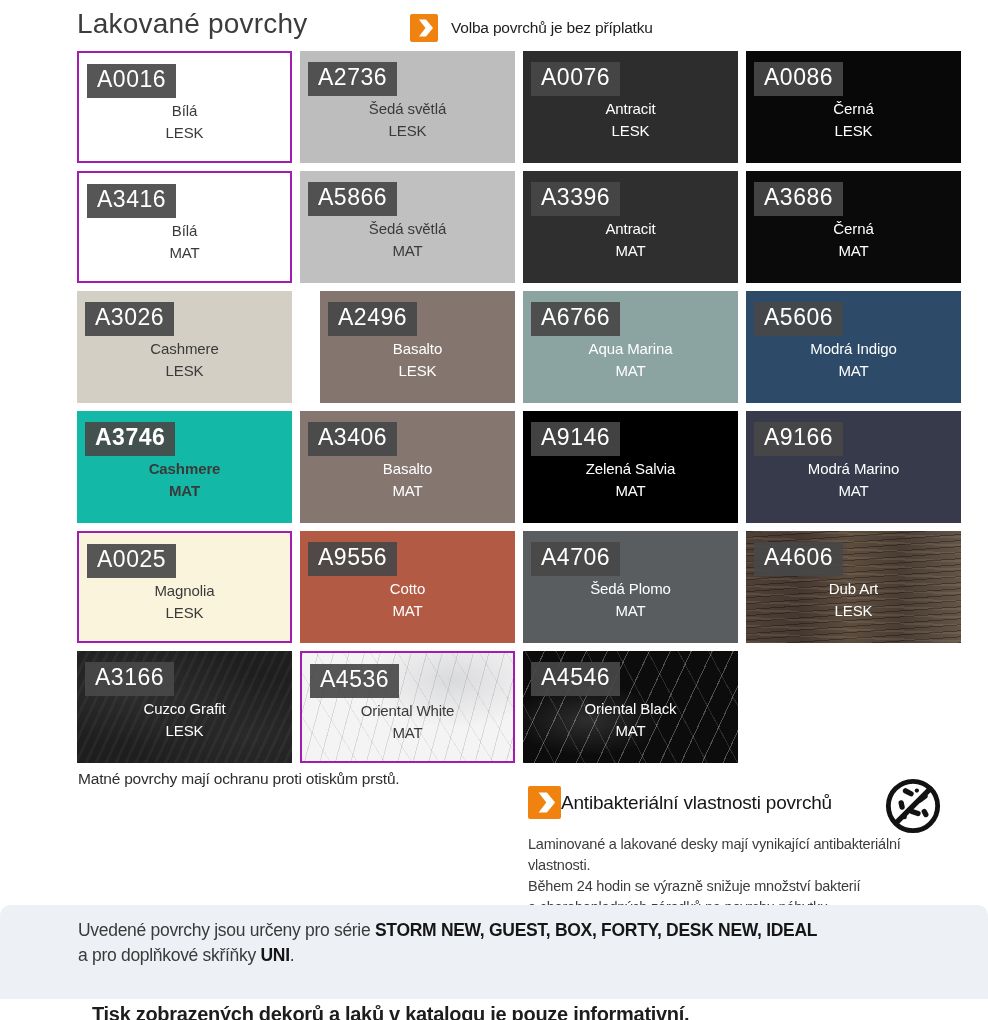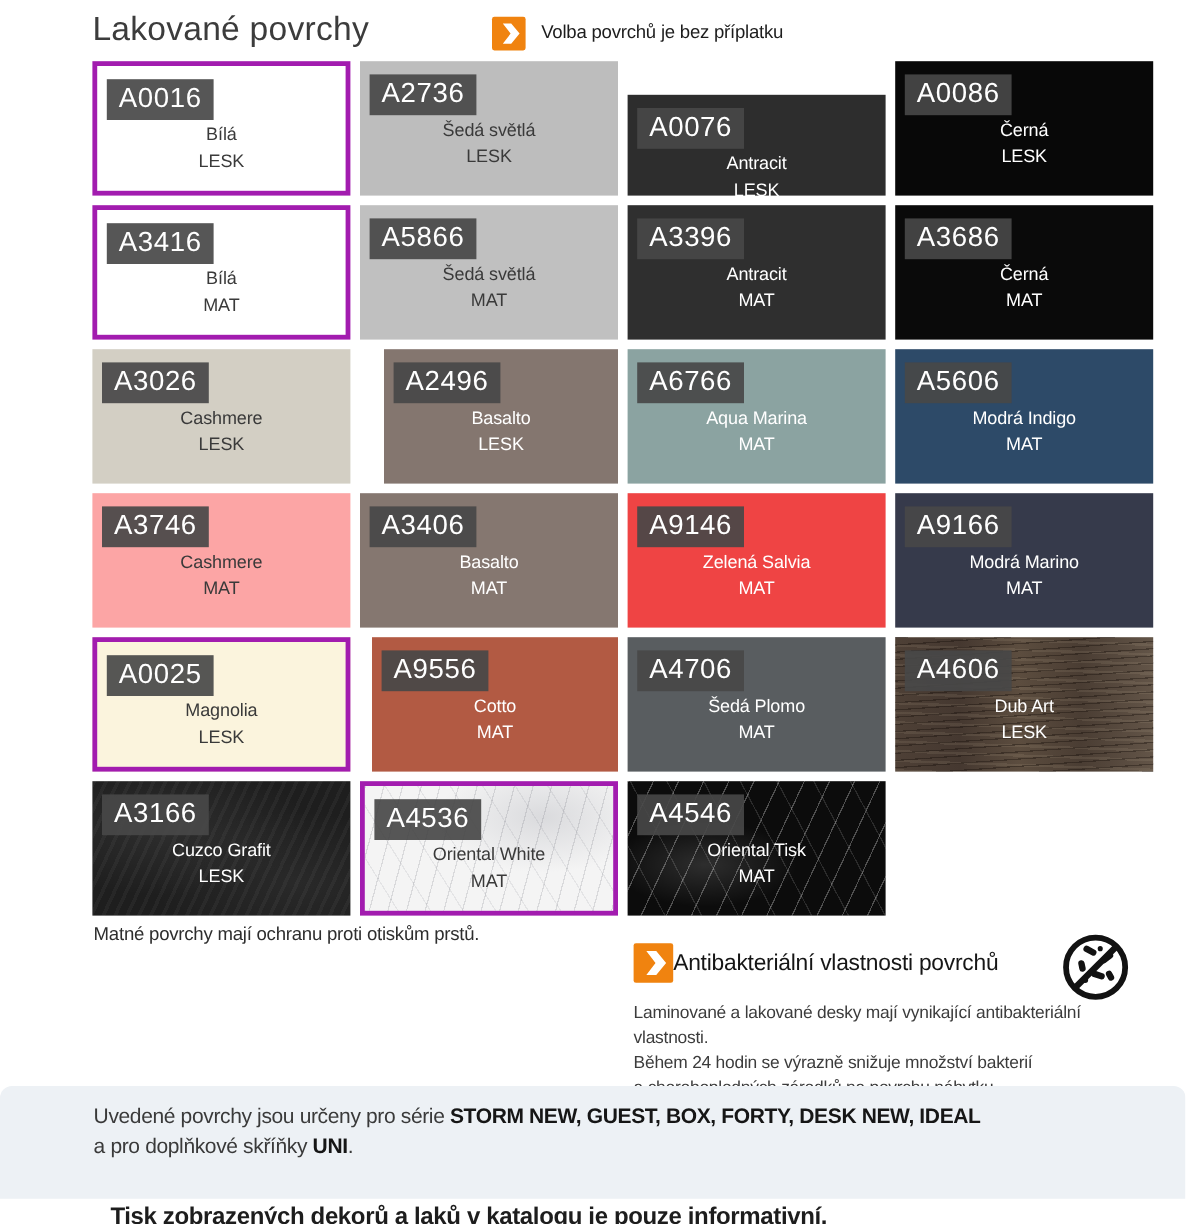--- a/index.html
+++ b/index.html
@@ -12,21 +12,21 @@
   .hnote{position:absolute;left:410px;top:14px;display:flex;align-items:center;gap:13px;}
   .chev{width:28px;height:28px;background:#f0830f;border-radius:2px;display:flex;
         align-items:center;justify-content:center;flex:0 0 auto;}
   .chev svg{display:block;}
   .hnote .txt{font-size:15.5px;color:#1d1d1d;letter-spacing:-.2px;}
 
   
   .grid{position:absolute;left:77px;top:51px;width:884px;display:grid;
         grid-template-columns:repeat(4,215px);grid-auto-rows:112px;gap:8px;}
   .swatch{position:relative;box-sizing:border-box;}
-  .swatch.bordered{border:4px solid #a21caf;}
+  .swatch.bordered{border:2px solid #a21caf;}
   .badge{position:absolute;left:8px;top:11px;background:rgba(72,72,72,.92);color:#fff;
          font-size:23px;line-height:1.3;padding:1px 10px 3px;letter-spacing:.5px;}
   .labels{position:absolute;left:0;right:0;top:47px;text-align:center;font-size:15px;
           line-height:22px;letter-spacing:-.1px;}
   .swatch.text-dark .labels{color:#3a3a3a;}
   .swatch.text-light .labels{color:#fff;}
 
   
   .tex-wood-grain{background:
       repeating-linear-gradient(176deg, rgba(15,8,4,.35) 0 1px, transparent 1px 6px),
@@ -93,21 +93,21 @@
     </div>
 
     <div class="swatch text-dark" style="background: rgb(189, 189, 189);">
       <span class="badge"><span class="code">A2736</span></span>
       <div class="labels">
         <div class="name">Šedá světlá</div>
         <div class="finish">LESK</div>
       </div>
     </div>
 
-    <div class="swatch text-light" style="background: rgb(45, 45, 45); margin-top: 28px;">
+    <div class="swatch text-light" style="background: rgb(45, 45, 45);">
       <span class="badge"><span class="code">A0076</span></span>
       <div class="labels">
         <div class="name">Antracit</div>
         <div class="finish">LESK</div>
       </div>
     </div>
 
     <div class="swatch text-light" style="background: rgb(8, 8, 8);">
       <span class="badge"><span class="code">A0086</span></span>
       <div class="labels">
@@ -173,37 +173,37 @@
     </div>
 
     <div class="swatch text-light" style="background: rgb(45, 74, 104);">
       <span class="badge"><span class="code">A5606</span></span>
       <div class="labels">
         <div class="name">Modrá Indigo</div>
         <div class="finish">MAT</div>
       </div>
     </div>
 
-    <div class="swatch text-dark" style="background: #fca5a5;">
+    <div class="swatch text-dark" style="background: #14b8a6; font-weight: bold;">
       <span class="badge"><span class="code">A3746</span></span>
       <div class="labels">
         <div class="name">Cashmere</div>
         <div class="finish">MAT</div>
       </div>
     </div>
 
     <div class="swatch text-light" style="background: rgb(133, 119, 112);">
       <span class="badge"><span class="code">A3406</span></span>
       <div class="labels">
         <div class="name">Basalto</div>
         <div class="finish">MAT</div>
       </div>
     </div>
 
-    <div class="swatch text-light" style="background: #ef4444;">
+    <div class="swatch text-light" style="background: #000000;">
       <span class="badge"><span class="code">A9146</span></span>
       <div class="labels">
         <div class="name">Zelená Salvia</div>
         <div class="finish">MAT</div>
       </div>
     </div>
 
     <div class="swatch text-light" style="background: rgb(54, 58, 75);">
       <span class="badge"><span class="code">A9166</span></span>
       <div class="labels">
@@ -213,21 +213,21 @@
     </div>
 
     <div class="swatch bordered text-dark" style="background: rgb(251, 244, 221);">
       <span class="badge"><span class="code">A0025</span></span>
       <div class="labels">
         <div class="name">Magnolia</div>
         <div class="finish">LESK</div>
       </div>
     </div>
 
-    <div class="swatch text-light" style="background: rgb(178, 90, 67); margin-left: 10px;">
+    <div class="swatch text-light" style="background: rgb(178, 90, 67);">
       <span class="badge"><span class="code">A9556</span></span>
       <div class="labels">
         <div class="name">Cotto</div>
         <div class="finish">MAT</div>
       </div>
     </div>
 
     <div class="swatch text-light" style="background: rgb(89, 93, 96);">
       <span class="badge"><span class="code">A4706</span></span>
       <div class="labels">
@@ -256,21 +256,21 @@
       <span class="badge"><span class="code">A4536</span></span>
       <div class="labels">
         <div class="name">Oriental White</div>
         <div class="finish">MAT</div>
       </div>
     </div>
 
     <div class="swatch tex-black-marble text-light">
       <span class="badge"><span class="code">A4546</span></span>
       <div class="labels">
-        <div class="name">Oriental Tisk</div>
+        <div class="name">Oriental Black</div>
         <div class="finish">MAT</div>
       </div>
     </div>
   </div>
 
   <p class="footnote">Matné povrchy mají ochranu proti otiskům prstů.</p>
 
   <div class="anti">
     <div class="head">
       <span class="chev">

